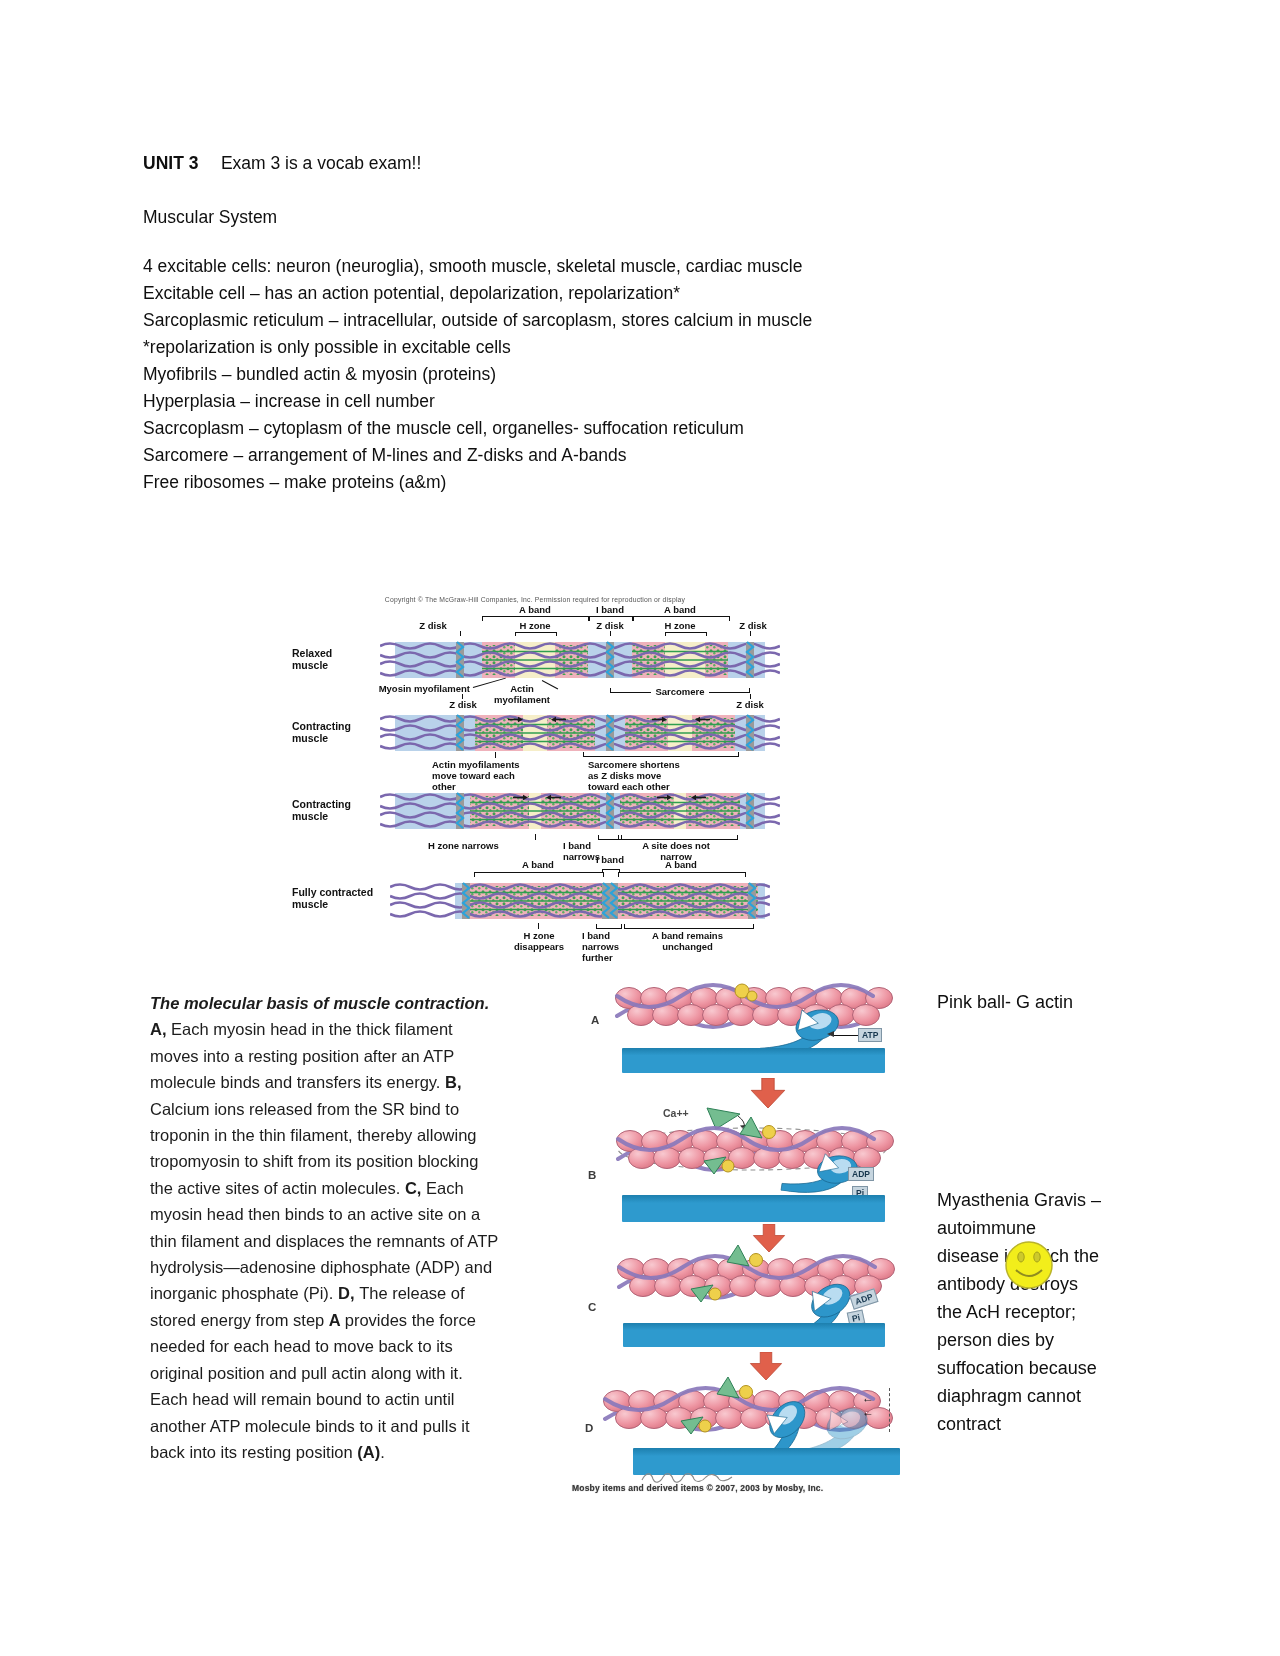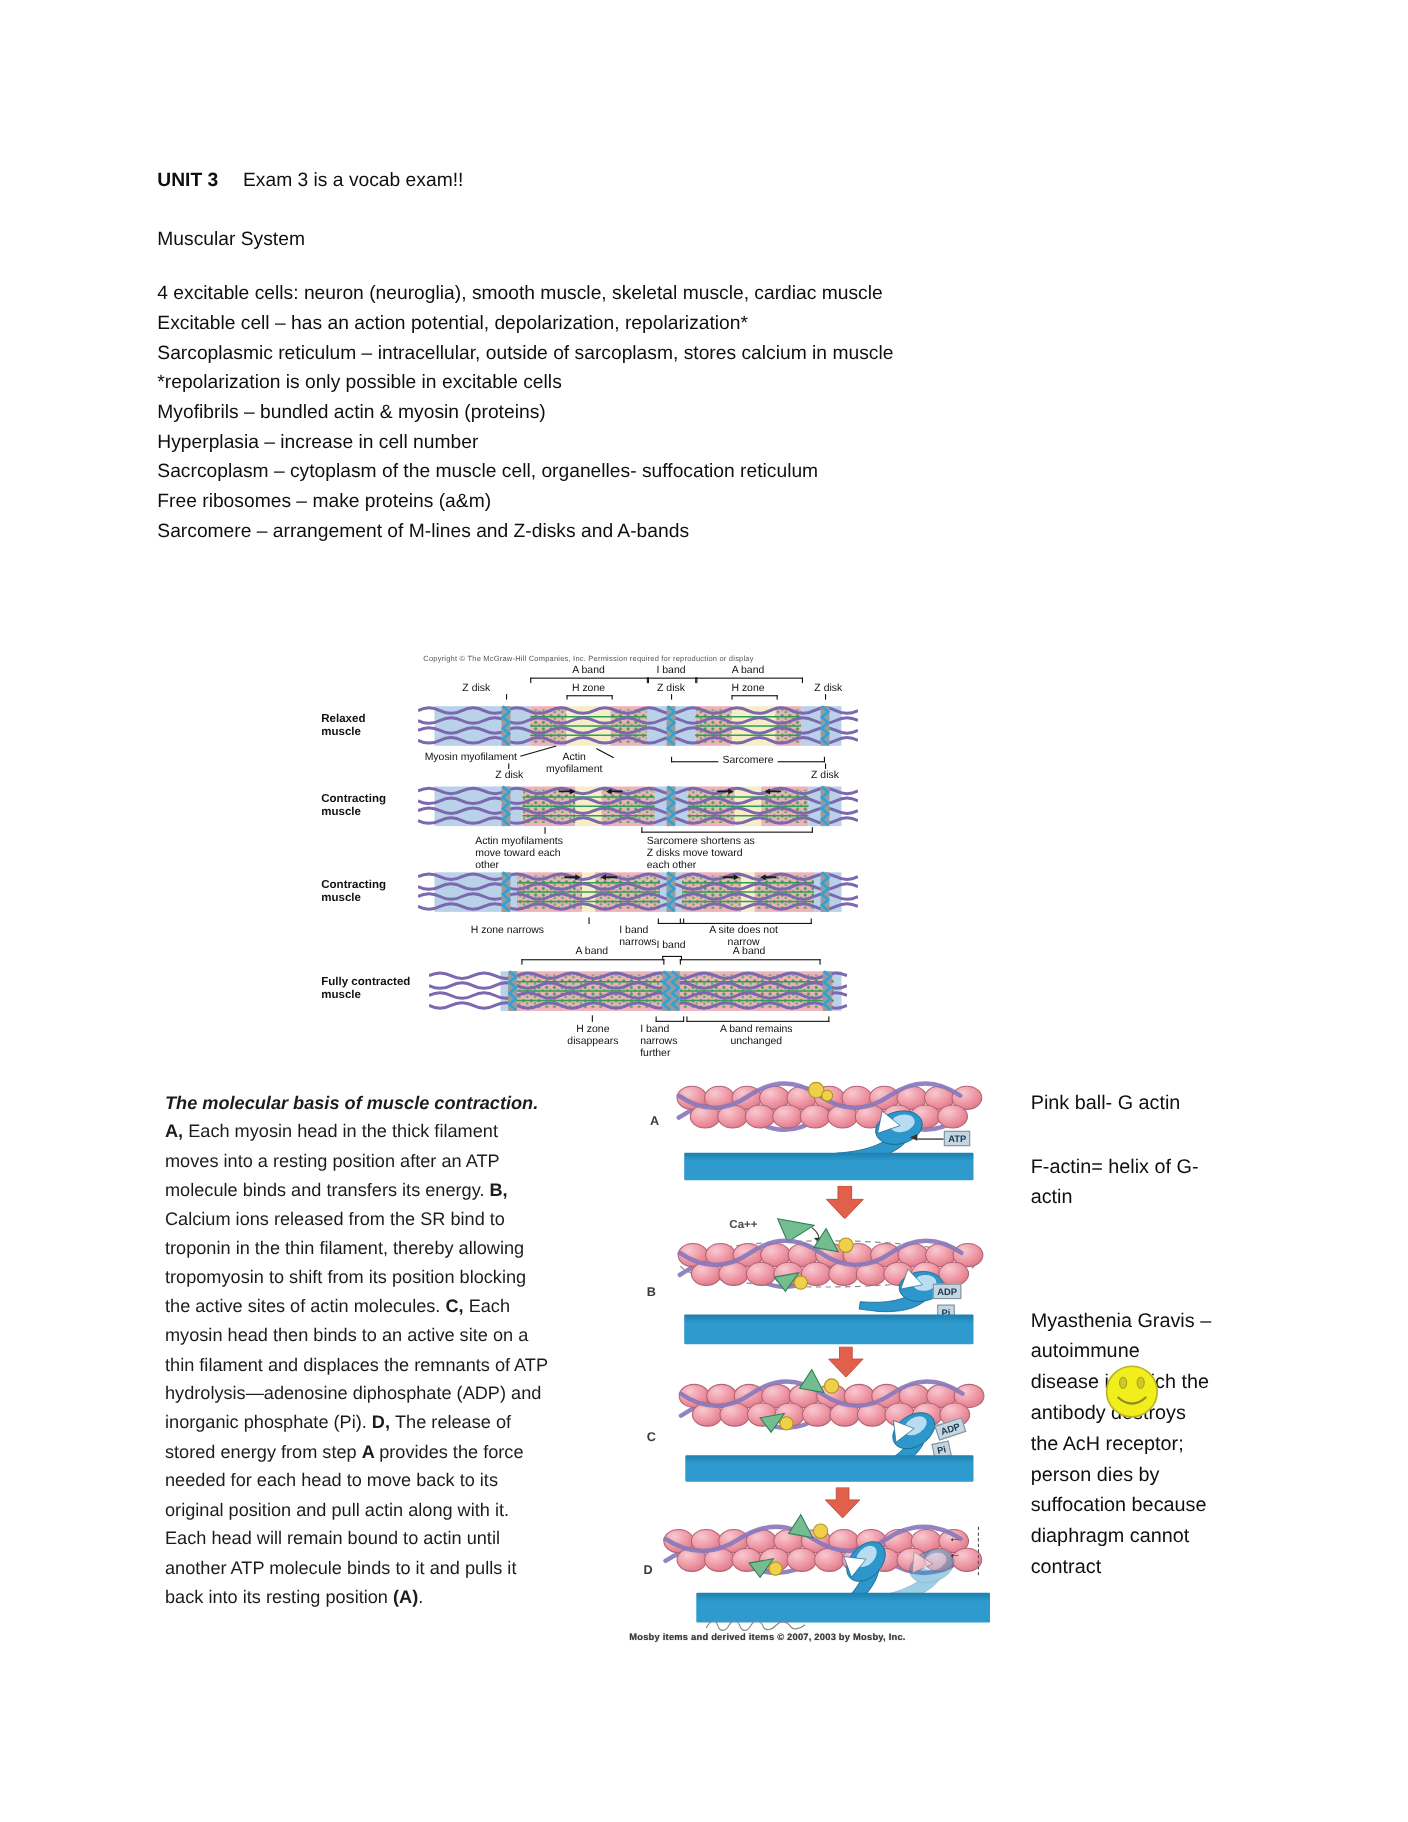--- a/index.html
+++ b/index.html
@@ -5,21 +5,21 @@
   html,body{margin:0;padding:0;background:#fff;}
   .page{position:relative;width:1280px;height:1656px;background:#fff;overflow:hidden;
         font-family:"Liberation Sans",sans-serif;color:#111;}
   .abs{position:absolute;}
   .body-line{font-size:17.5px;line-height:27px;color:#0f0f0f;white-space:nowrap;}
   .bold{font-weight:bold;}
   .cap{font-size:16.5px;line-height:26.4px;color:#1c1c1c;width:352px;}
   .cap .bi{font-weight:bold;font-style:italic;}
   .cap .b{font-weight:bold;}
   .note{font-size:18px;line-height:28px;color:#0f0f0f;width:178px;white-space:pre-line;}
-  .fl{font-weight:normal;font-size:9.5px;line-height:1.15;color:#111;}
+  .fl{font-weight:bold;font-size:9.5px;line-height:1.15;color:#111;}
   .rowcap{font-weight:bold;font-size:10.5px;line-height:1.15;color:#111;}
   .ctr{text-align:center;}
   .rt{text-align:right;}
   .cr{font-size:6.8px;color:#555;letter-spacing:.2px;text-align:center;}
   .brkd{border:1.2px solid #111;border-bottom:none;height:4px;}
   .brku{border:1.2px solid #111;border-top:none;height:4px;}
   .vline{border-left:1.2px solid #111;width:0;}
   .pline{height:1.2px;background:#111;}
   .pl{font-weight:bold;font-size:11.5px;color:#3c3c3c;}
   .tag{background:#c6d5df;border:1px solid #7f95a5;color:#16364e;font-size:8.5px;
@@ -69,22 +69,22 @@
   <div class="abs body-line" style="left:143px;top:204px">Muscular System</div>
 
   <div class="abs" style="left:143px;top:253px">
     <div class="body-line">4 excitable cells: neuron (neuroglia), smooth muscle, skeletal muscle, cardiac muscle</div>
     <div class="body-line">Excitable cell – has an action potential, depolarization, repolarization*</div>
     <div class="body-line">Sarcoplasmic reticulum – intracellular, outside of sarcoplasm, stores calcium in muscle</div>
     <div class="body-line">*repolarization is only possible in excitable cells</div>
     <div class="body-line">Myofibrils – bundled actin &amp; myosin (proteins)</div>
     <div class="body-line">Hyperplasia – increase in cell number</div>
     <div class="body-line">Sacrcoplasm – cytoplasm of the muscle cell, organelles- suffocation reticulum</div>
+    <div class="body-line">Sarcomere – arrangement of M-lines and Z-disks and A-bands</div>
     <div class="body-line">Free ribosomes – make proteins (a&amp;m)</div>
-    <div class="body-line">Sarcomere – arrangement of M-lines and Z-disks and A-bands</div>
   </div>
 
   <div class="abs" style="left:280px;top:590px;width:515px;height:372px">
     <div class="abs cr" style="left:25px;top:6px;width:460px">Copyright © The McGraw-Hill Companies, Inc. Permission required for reproduction or display</div>
 
     <div class="abs fl ctr" style="left:202px;top:15px;width:106px">A band</div>
     <div class="abs brkd" style="left:202px;top:26px;width:106px"></div>
     <div class="abs fl ctr" style="left:215px;top:31px;width:80px">H zone</div>
     <div class="abs brkd" style="left:235px;top:42px;width:40px;height:3px"></div>
     <div class="abs fl ctr" style="left:308px;top:15px;width:44px">I band</div>
@@ -456,22 +456,20 @@
   <div class="abs bluebar" style="left:633px;top:1448px;width:267px;height:27px"></div>
   <span class="abs arrglyph" style="left:862px;top:1392px">←</span>
   <span class="abs arrglyph" style="left:862px;top:1406px">←</span>
   <div class="abs dashline" style="left:889px;top:1388px;height:44px"></div>
   <svg class="abs" style="left:640px;top:1470px" width="95" height="16">
     <path d="M2 10 C6 2 11 2 13 9 C15 14 20 13 23 7 C26 2 31 3 33 9 C35 14 40 13 43 7 C46 2 52 3 54 9 C56 13 62 12 66 7 C70 3 76 4 79 9 C81 12 87 11 92 7" stroke="#8a8a8a" stroke-width="1.1" fill="none"></path>
   </svg>
   <div class="abs credit" style="left:572px;top:1483px">Mosby items and derived items © 2007, 2003 by Mosby, Inc.</div>
 
   <div class="abs note" style="left:937px;top:988px">Pink ball- G actin</div>
-  <div class="abs note" style="left:937px;top:1046px">F-actin= helix of G-
-actin</div>
   <div class="abs note" style="left:937px;top:1186px">Myasthenia Gravis –
 autoimmune
 disease in which the
 antibody destroys
 the AcH receptor;
 person dies by
 suffocation because
 diaphragm cannot
 contract</div>
 

